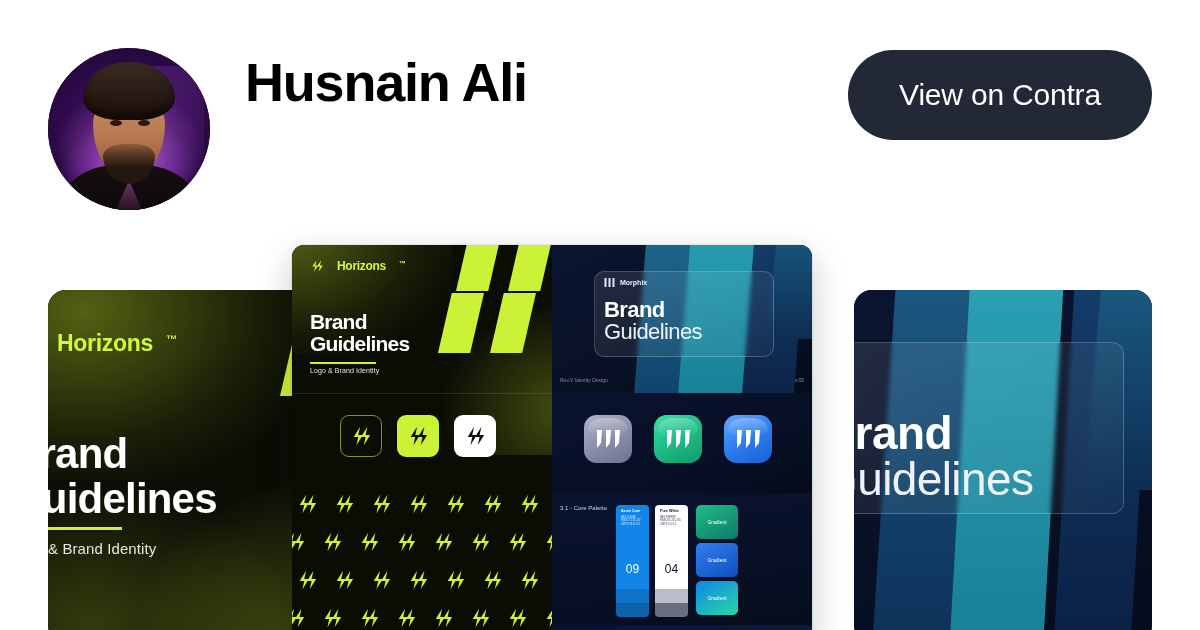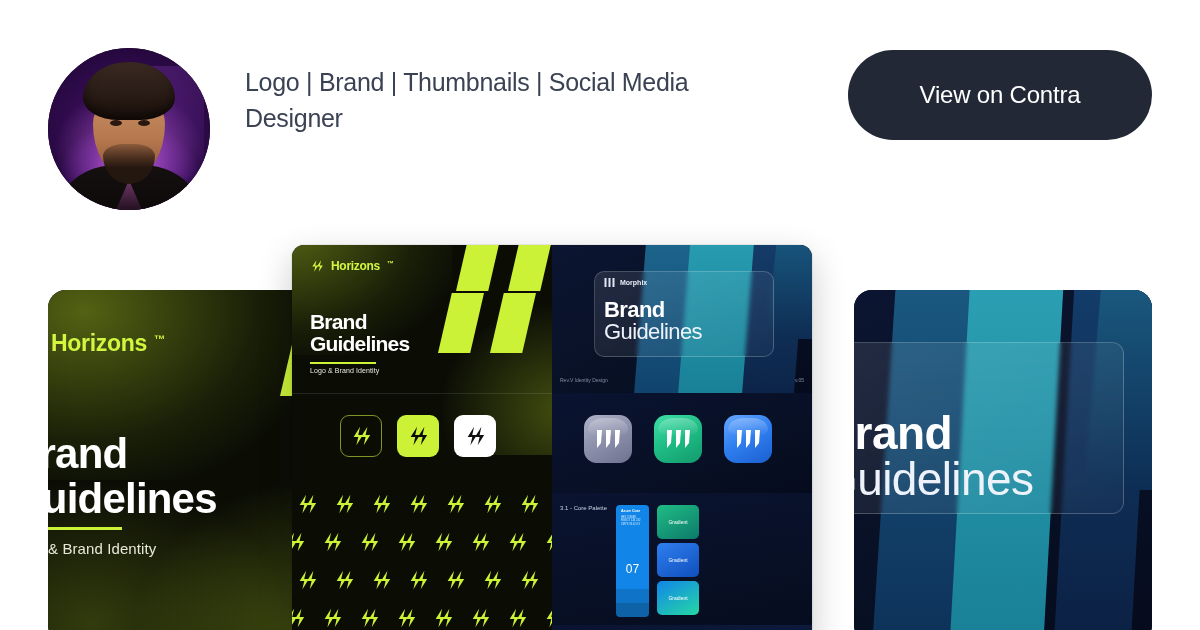--- a/index.html
+++ b/index.html
@@ -80,21 +80,21 @@
     margin-top: 10px;
     font-size: 25px; font-weight: 500; color: #3b4254;
     line-height: 1.45; letter-spacing: -.3px; max-width: 515px;
   }
 
   .cta-button {
     position: absolute; right: 48px; top: 50px;
     width: 304px; height: 90px; border-radius: 45px;
     background: #222836; color: #ffffff;
     display: flex; align-items: center; justify-content: center;
-    font-size: 24px; font-weight: 500; letter-spacing: -.2px;
+    font-size: 30px; font-weight: 500; letter-spacing: -.2px;
     border: none; cursor: pointer;
   }
 
   
   .cards { position: absolute; left: 0; top: 230px; width: 1200px; height: 400px; }
 
   .side-card {
     position: absolute; top: 60px; width: 298px; height: 353px;
     border-radius: 18px; overflow: hidden; background: #07090c;
   }
@@ -120,21 +120,21 @@
     background: radial-gradient(ellipse at 30% 70%, rgba(190,225,40,.22), rgba(0,0,0,0) 72%);
   }
   .hz-glow-br {
     position: absolute; right: -50px; bottom: -60px; width: 260px; height: 220px;
     background: radial-gradient(ellipse at 70% 70%, rgba(190,225,40,.30), rgba(0,0,0,0) 72%);
   }
   .hz-para {
     position: absolute; background: #ccf238;
     clip-path: polygon(30% 0, 100% 0, 70% 100%, 0 100%);
   }
-  .hz-logo-row { position: absolute; display: flex; align-items: flex-end; gap: 7px; }
+  .hz-logo-row { position: absolute; display: flex; align-items: flex-end; gap: 13px; }
   .hz-mark { display: block; }
   .hz-wordmark { color: #d4f63f; font-weight: 700; letter-spacing: -.3px; }
   .hz-tm { color: #d4f63f; font-weight: 600; }
   .hz-h1 { position: absolute; color: #ffffff; font-weight: 700; letter-spacing: -.8px; line-height: 1.06; }
   .hz-rule { position: absolute; background: #ccf238; }
   .hz-sub { position: absolute; color: #e6e9d9; font-weight: 400; letter-spacing: .1px; }
 
   .hz-tiles { position: absolute; display: flex; }
   .hz-tile { display: flex; align-items: center; justify-content: center; }
   .hz-tile.outline { background: #0b0d05; border: 1px solid #7d9625; }
@@ -203,21 +203,21 @@
         <div class="av-collar"></div>
         <div class="av-face"></div>
         <div class="av-hair"></div>
         <div class="av-eye l"></div>
         <div class="av-eye r"></div>
         <div class="av-beard"></div>
       </div>
     </div>
 
     <div class="head-text">
-      <div class="profile-title">Logo | Brand | Thumbnails | Social Media Designer</div>
+      <div class="profile-name">Husnain Ali</div>
     </div>
 
     <button class="cta-button">View on Contra</button>
   </div>
 
   <div class="cards">
 
     <div class="side-card left">
       <div class="hz">
         <div class="hz-glow-tl"></div>
@@ -493,28 +493,39 @@
           <div class="section-title" style="left:8px; top:12px; font-size:6px;">3.1 - Core Palette</div>
 
           <div class="palette" style="left:64px; top:12px; gap:6px;">
 
             <div class="sw" style="width:33px; height:112px;">
               <div class="sw-main" style="background:#1186e8;">
                 <div class="sw-name" style="font-size:3.6px; color:#ffffff;">Azure Core</div>
                 <div class="sw-codes" style="font-size:2.6px; color:#ffffff; white-space:pre-line; margin-top:2px;">HEX  1186E8
 RGB  17 134 232
 CMYK  93 42 0 9</div>
-                <div class="sw-num" style="font-size:12px; color:#ffffff;">07</div>
+                <div class="sw-num" style="font-size:12px; color:#ffffff;">09</div>
               </div>
               <div class="sw-s1" style="height:14px; background:#0f74c8;"></div>
               <div class="sw-s2" style="height:14px; background:#0d62a8;"></div>
             </div>
 
 
 
+            <div class="sw" style="width:33px; height:112px;">
+              <div class="sw-main" style="background:#ffffff;">
+                <div class="sw-name" style="font-size:3.6px; color:#0a1026;">Pure White</div>
+                <div class="sw-codes" style="font-size:2.6px; color:#0a1026; white-space:pre-line; margin-top:2px;">HEX  FFFFFF
+RGB  255 255 255
+CMYK  0 0 0 0</div>
+                <div class="sw-num" style="font-size:12px; color:#0a1026;">04</div>
+              </div>
+              <div class="sw-s1" style="height:14px; background:#b9bdc9;"></div>
+              <div class="sw-s2" style="height:14px; background:#6a6f80;"></div>
+            </div>
 
             <div class="grad-col" style="gap:4px; margin-left:2px;">
               <div class="grad-tile" style="width:42px; height:34px; background:linear-gradient(150deg,#1fbd86,#0d7a6a);">
                 <span class="grad-label" style="font-size:5px;">Gradient</span>
               </div>
               <div class="grad-tile" style="width:42px; height:34px; background:linear-gradient(150deg,#2f7ff0,#0f4fbb);">
                 <span class="grad-label" style="font-size:5px;">Gradient</span>
               </div>
               <div class="grad-tile" style="width:42px; height:34px; background:linear-gradient(150deg,#1186e8,#25d8a4);">
                 <span class="grad-label" style="font-size:5px;">Gradient</span>

